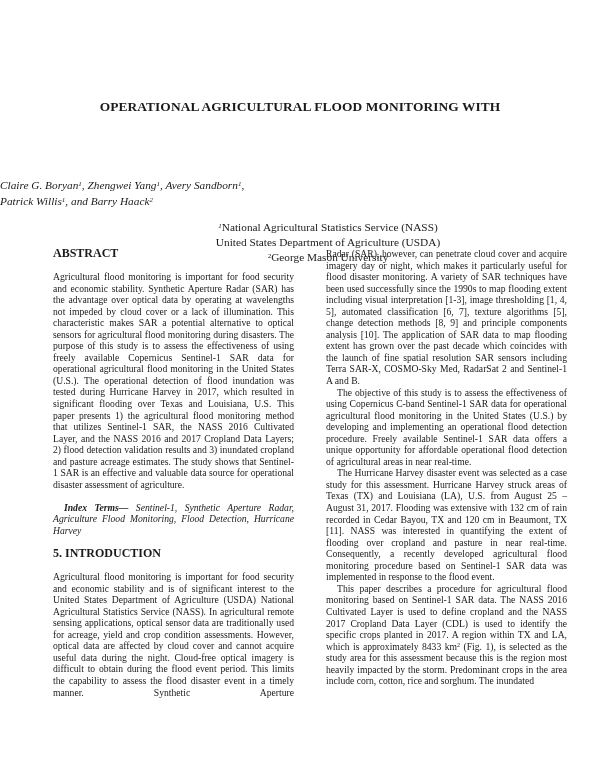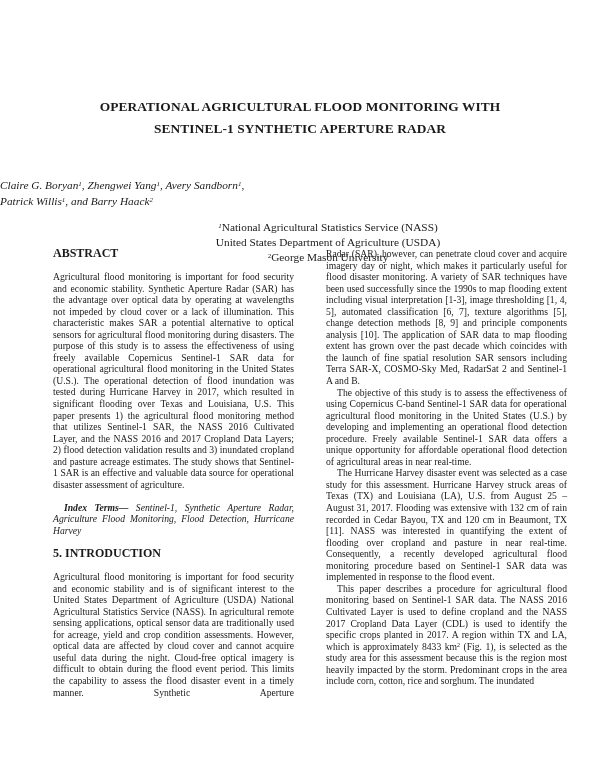--- a/index.html
+++ b/index.html
@@ -17,21 +17,20 @@
   .indent { text-indent:11px; }
   .index-terms { margin-top:11.5px; text-indent:11px; font-style:italic; }
   .index-terms b { }
   .intro-h { margin-top:11.5px; margin-bottom:11.5px; }
 </style>
 </head>
 <body>
 
 <div class="title">
   <div>OPERATIONAL AGRICULTURAL FLOOD MONITORING WITH</div>
-  <div>SENTINEL-1 SYNTHETIC APERTURE RADAR</div>
 </div>
 
 <div class="authors">
   <div>
     <span>Claire G. Boryan</span><sup>1</sup><span>, </span><span>Zhengwei Yang</span><sup>1</sup><span>, </span><span>Avery Sandborn</span><sup>1</sup><span>,</span>
   </div>
   <div>
     <span>Patrick Willis</span><sup>1</sup><span style="white-space:pre">, and </span><span>Barry Haack</span><sup>2</sup>
   </div>
 </div>

